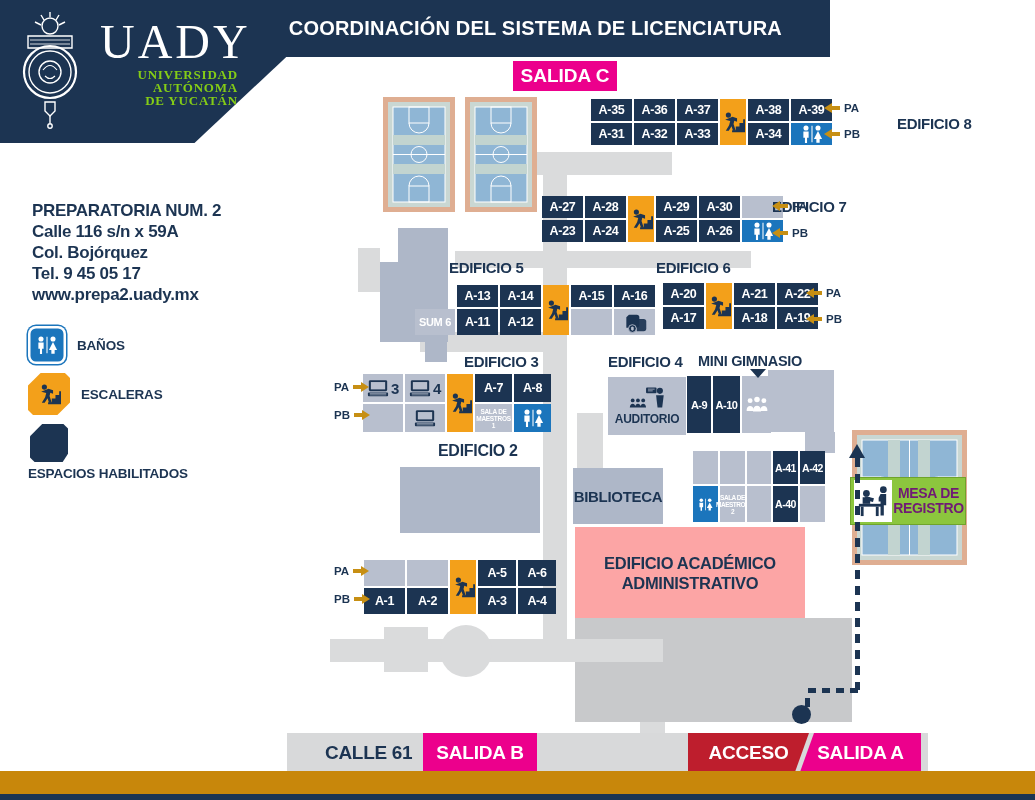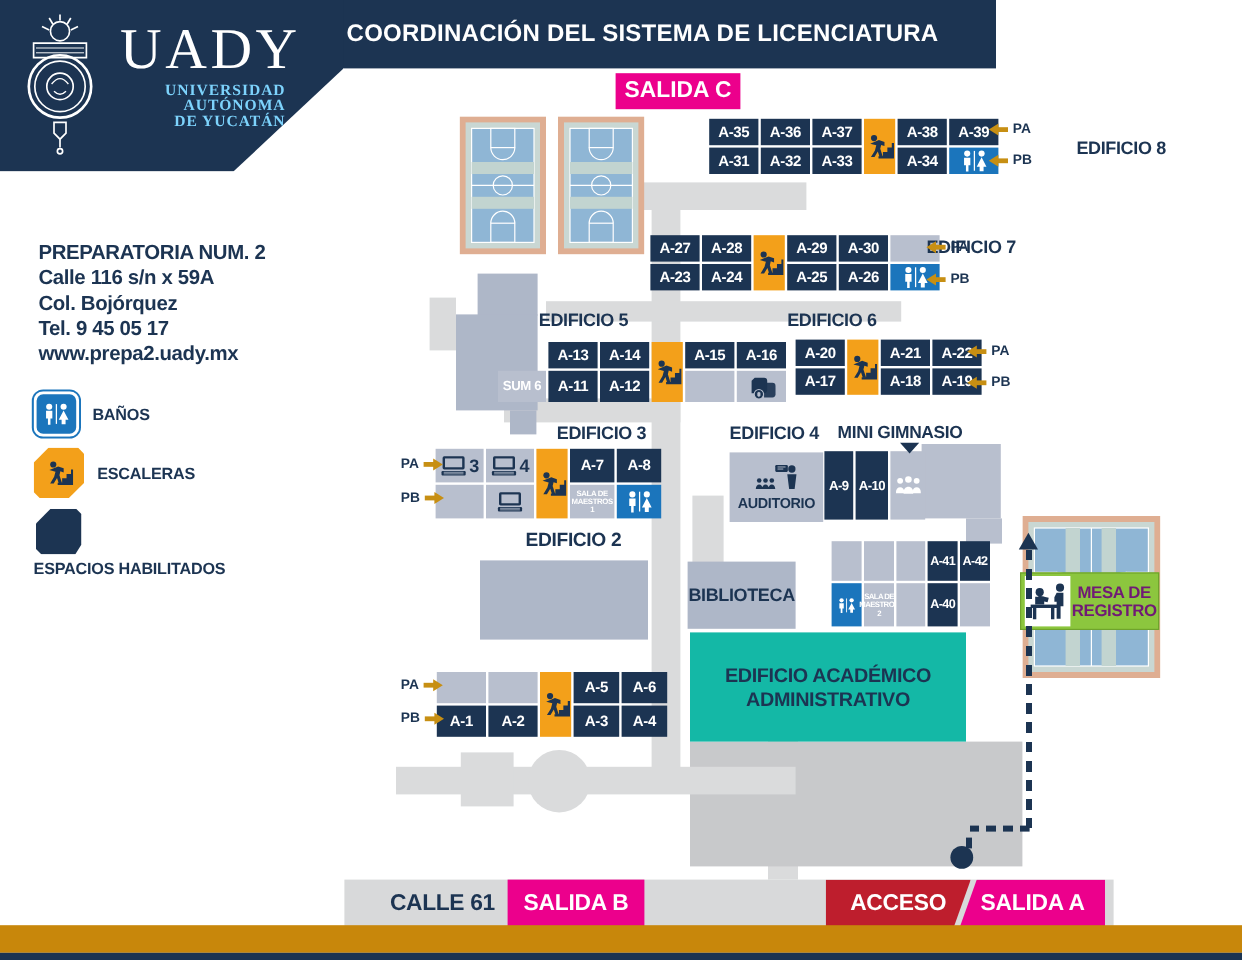--- a/index.html
+++ b/index.html
@@ -9,21 +9,21 @@
 
   
   .topbar { position:absolute; left:0; top:0; width:830px; height:57px; background:#1c3452;
             display:flex; align-items:center; justify-content:flex-end; padding-right:48px; }
   .topbar .title { color:#fff; font-weight:bold; font-size:20px; letter-spacing:.2px; }
   .logoblock { position:absolute; left:0; top:0; width:286px; height:143px; background:#1c3452;
                clip-path:polygon(0 0,100% 0,100% 40%,68% 100%,0 100%); }
   .seal { position:absolute; left:18px; top:10px; }
   .uady-acronym { position:absolute; left:100px; top:14px; color:#fff; font-family:"Liberation Serif", serif;
                   font-size:48px; letter-spacing:3px; }
-  .uady-sub { position:absolute; left:96px; top:68px; width:142px; text-align:right; color:#7dd3fc;
+  .uady-sub { position:absolute; left:96px; top:68px; width:142px; text-align:right; color:#84cc16;
               font-family:"Liberation Serif", serif; font-weight:bold; font-size:13px; line-height:13px; letter-spacing:.8px; }
 
   
   .contact { position:absolute; left:32px; top:188px; color:#1c3452; font-size:17px; font-weight:bold;
              line-height:21px; letter-spacing:-.3px;margin-top:12px; }
   .legend { position:absolute; left:28px; top:326px; }
   .lgrow { display:flex; align-items:center; margin-bottom:9px; }
   .lg-banos { width:38px; height:38px; background:#1b75bc; border-radius:8px;
               box-shadow:inset 0 0 0 2.5px #fff, 0 0 0 1.5px #1b75bc;
               display:flex; align-items:center; justify-content:center; }
@@ -103,21 +103,21 @@
 
   
   .salida-c { position:absolute; left:513px; top:61px; width:104px; height:30px; background:#ec008c;
               display:flex; align-items:center; justify-content:center; color:#fff; font-weight:bold; font-size:19px; }
   .auditorio { position:absolute; left:608px; top:377px; width:78px; height:58px; background:#b8bfce;
                display:flex; flex-direction:column; align-items:center; justify-content:center; gap:1px; }
   .auditorio .plabel { color:#1c3452; font-weight:bold; font-size:12px; letter-spacing:-.3px; }
   .biblioteca { position:absolute; left:573px; top:468px; width:90px; height:56px; background:#aeb7c8;
                 display:flex; align-items:center; justify-content:center; }
   .biblioteca .plabel { color:#1c3452; font-weight:bold; font-size:15px; letter-spacing:-.3px; }
-  .acad { position:absolute; left:575px; top:527px; width:230px; height:91px; background:#14b8a6;
+  .acad { position:absolute; left:575px; top:527px; width:230px; height:91px; background:#fca5a5;
           display:flex; flex-direction:column; align-items:center; justify-content:center; }
   .acad .plabel { color:#1c3452; font-weight:bold; font-size:16.5px; line-height:20px; letter-spacing:-.3px; }
   .mesa { position:absolute; left:850px; top:477px; width:116px; height:48px; background:#8cc63e;
           border:1px solid #6fa32c; display:flex; align-items:center; }
   .mesa-iconbox { width:38px; height:42px; background:#fff; margin-left:3px; display:flex; align-items:center; justify-content:center; }
   .mesa-text { flex:1; text-align:center; color:#701a75; font-weight:bold; font-size:14px; line-height:15px; letter-spacing:-.3px; }
 
   
   .dashv { position:absolute; left:855px; top:458px; width:5px; height:232px;
            background:repeating-linear-gradient(to bottom,#1c3452 0 9px,transparent 9px 16px); }

